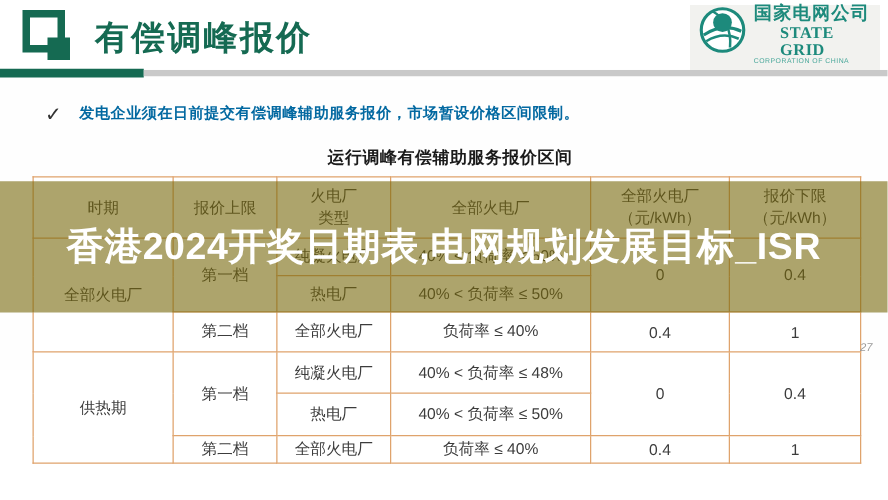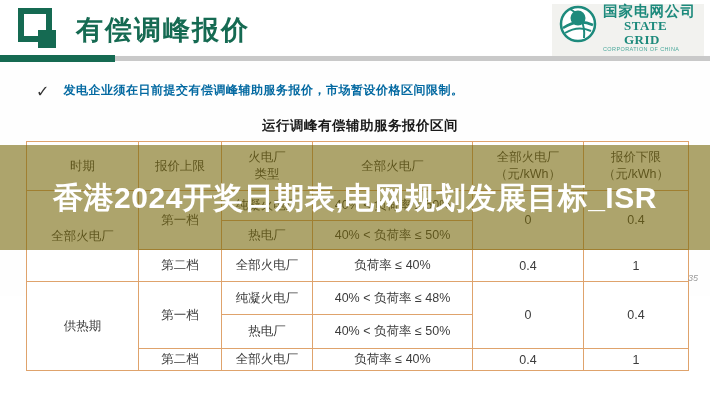--- a/index.html
+++ b/index.html
@@ -182,15 +182,15 @@
         <td>0.4</td>
         <td>1</td>
       </tr>
     </tbody>
   </table>
 
   <div class="overlay">
     <div class="overlay-line">香港2024开奖日期表,电网规划发展目标_ISR</div>
   </div>
 
-  <div class="page-number">35</div>
+  <div class="page-number">27</div>
 
 </div>
 
 </body></html>

